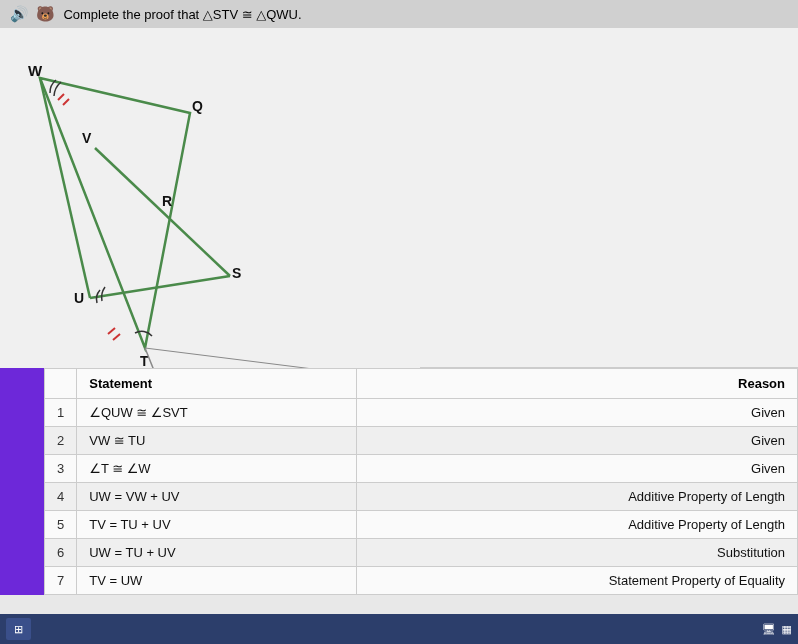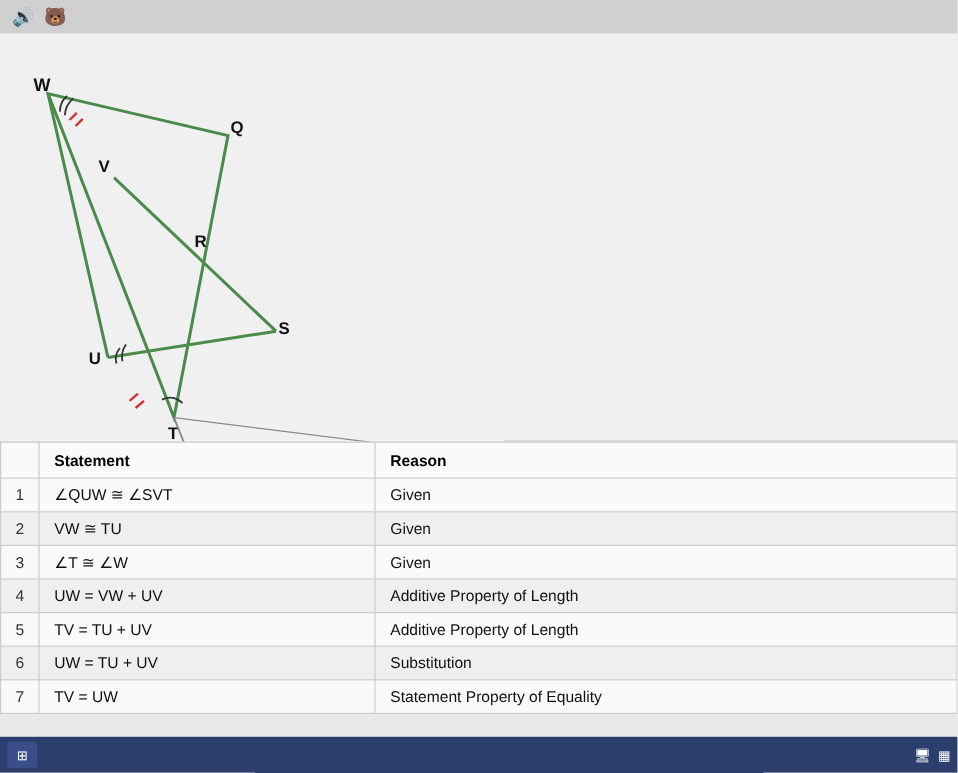--- a/index.html
+++ b/index.html
@@ -31,23 +31,24 @@
 
     svg.diagram {
       position: absolute;
       top: 0;
       left: 0;
       width: 420px;
       height: 340px;
     }
 
     .table-container {
-      background: #fef9c3;
+      background: #6d28d9;
       flex: 1;
       overflow: hidden;
+      padding-left: 44px;
     }
 
     table {
       width: 100%;
       border-collapse: collapse;
     }
 
     thead tr {
       background: #e0e0e0;
     }
@@ -73,20 +74,21 @@
       text-align: center;
       color: #333;
     }
 
     .statement-col {
       width: 280px;
     }
 
     .reason-col {
       flex: 1;
+      text-align: right;
     }
 
     tr:nth-child(even) {
       background: #efefef;
     }
     tr:nth-child(odd) {
       background: #fafafa;
     }
 
     .taskbar {
@@ -121,20 +123,21 @@
       color: white;
       font-size: 11px;
     }
   </style>
 </head>
 <body>
 
 <div class="top-bar">
   <span style="font-size:15px;">🔊</span>
   <span style="font-size:15px;">🐻</span>
+  <span>Complete the proof that △STV ≅ △QWU.</span>
 </div>
 
 <div class="diagram-area">
   <svg class="diagram" viewBox="0 0 420 340">
 
     <rect width="420" height="340" fill="#f0f0f0"></rect>
 
     <polygon points="40,50 190,85 145,320" fill="none" stroke="#4a8a4a" stroke-width="2.5"></polygon>
 
     <line x1="40" y1="50" x2="90" y2="270" stroke="#4a8a4a" stroke-width="2.5"></line>

